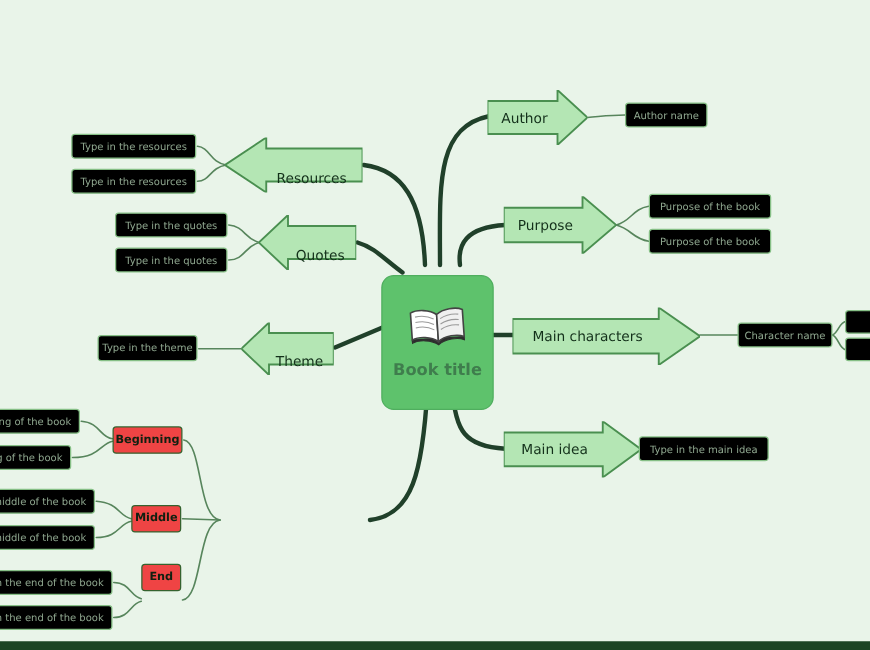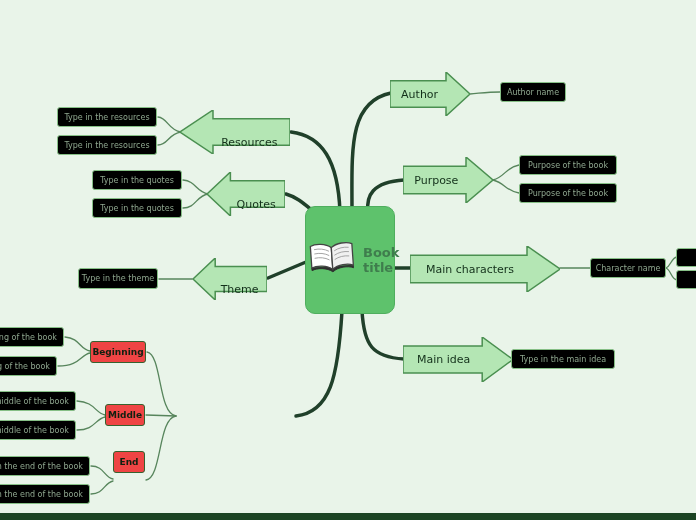--- a/index.html
+++ b/index.html
@@ -1,23 +1,23 @@
 <!DOCTYPE html>
 <html><head>
 <meta charset="utf-8">
 <style>
   html,body{margin:0;padding:0;background:#e9f4e9;font-family:"DejaVu Sans","Liberation Sans",sans-serif;}
   #canvas{position:relative;width:696px;height:520px;overflow:hidden;background:#e9f4e9;}
   svg.wires{position:absolute;left:0;top:0;width:696px;height:520px;z-index:0;}
   .trunk{fill:none;stroke:#20402a;stroke-width:3.5;stroke-linecap:round;}
   .wire{fill:none;stroke:#57855c;stroke-width:1.3;stroke-linecap:round;}
 
-  .center-node{position:absolute;left:305px;top:206px;width:88px;height:106px;background:#5ec26c;
-    border:1px solid #4fae5e;border-radius:10px;display:flex;flex-direction:row;align-items:center;
-    justify-content:space-between;gap:5px;z-index:2;}
+  .center-node{position:absolute;left:305px;top:220px;width:88px;height:106px;background:#5ec26c;
+    border:1px solid #4fae5e;border-radius:10px;display:flex;flex-direction:column;align-items:center;
+    justify-content:center;gap:5px;z-index:2;}
   .center-title{font-size:13px;font-weight:bold;color:#3f7d4d;}
 
   .arrow{position:absolute;display:flex;align-items:center;justify-content:center;z-index:2;}
   .arrow svg.shape{position:absolute;left:0;top:0;width:100%;height:100%;}
   .arrow-label{position:relative;z-index:1;font-weight:normal;font-size:11px;color:#13301a;white-space:nowrap;}
   .arrow.right .arrow-label{padding-right:26%;}
   .arrow.left .arrow-label{padding-left:26%;margin-top:20px;}
 
   .leaf{position:absolute;background:#000000;border:1px solid #86bf86;border-radius:3px;
     font-size:8px;color:#8fa78f;display:flex;align-items:center;justify-content:center;

